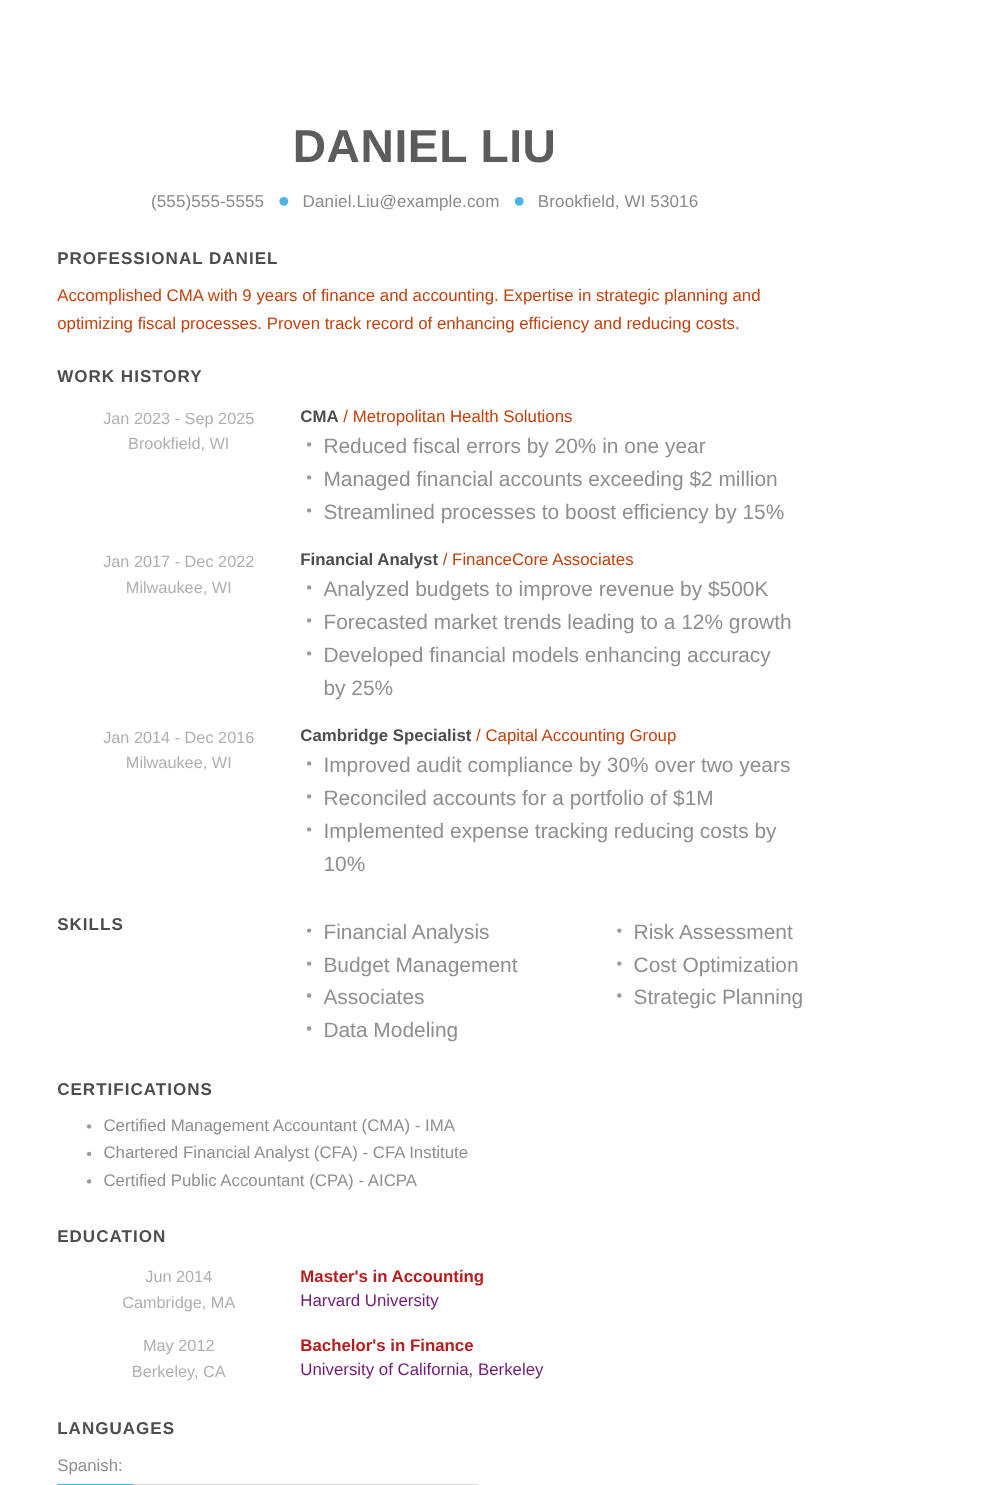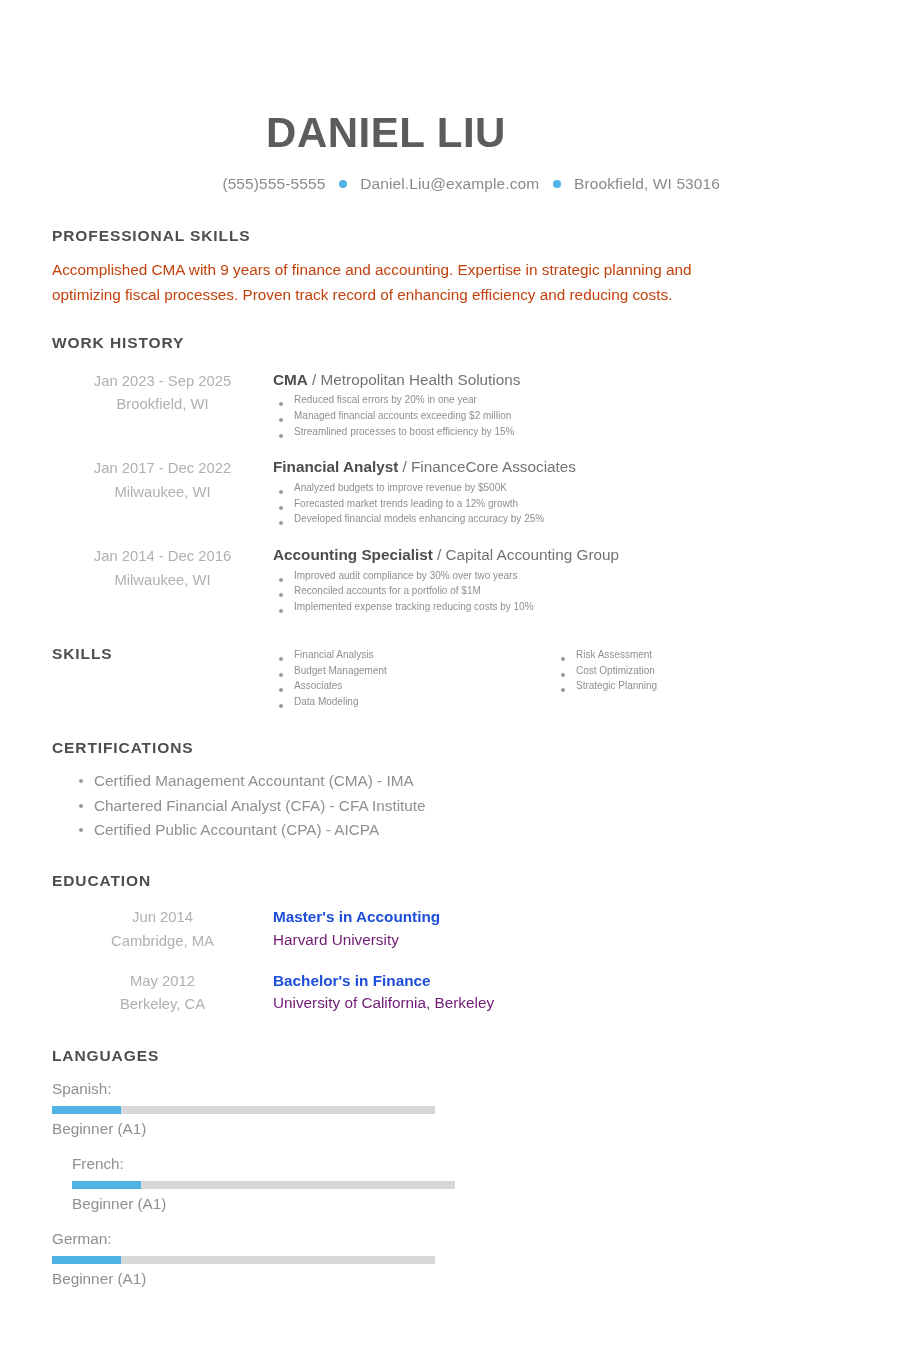--- a/index.html
+++ b/index.html
@@ -15,21 +15,21 @@
   .name {
     text-align: center;
     font-size: 42px;
     font-weight: bold;
     letter-spacing: 0.5px;
     color: #5c5c5c;
     padding-top: 66px;
     line-height: 1.1;
   }
   .contact {
-    text-align: right;
+    text-align: center;
     font-size: 15.5px;
     color: #8a8a8a;
     margin-top: 19px;
     letter-spacing: 0.1px;
   }
   .contact .sep {
     display: inline-block;
     width: 8px; height: 8px;
     border-radius: 50%;
     background: #4fb3e6;
@@ -64,27 +64,27 @@
     color: #b0b0b0;
     line-height: 1.6;
     text-align: center;
   }
   .job-title {
     font-size: 15.3px;
     color: #8f8f8f;
     line-height: 1.35;
   }
   .job-title b { color: #4d4d4d; font-weight: bold; }
-  .job-title .slash { color: #737373; }
+  .job-title .slash { color: #c2410c; }
 
   ul.bullets { list-style: none; margin-top: 2px; }
   ul.bullets li {
     position: relative;
     padding-left: 21px;
-    font-size: 10px;
+    font-size: 19px;
     color: #8f8f8f;
     line-height: 1.57;
   }
   ul.bullets li::before {
     content: "";
     position: absolute;
     left: 6px; top: 10px;
     width: 4px; height: 4px;
     border-radius: 50%;
     background: #9a9a9a;
@@ -113,21 +113,21 @@
     border-radius: 50%;
     background: #9a9a9a;
   }
 
   
   .edu-block { margin-top: 29px; }
   .edu-row { display: flex; margin-top: 16px; }
   .edu-degree {
     font-size: 15.3px;
     font-weight: bold;
-    color: #1d4ed8;
+    color: #b91c1c;
     line-height: 1.45;
   }
   .edu-school {
     font-size: 15.3px;
     color: #701a75;
     line-height: 1.45;
   }
 
   
   .lang-block { margin-top: 30px; }
@@ -169,21 +169,21 @@
   <div class="name">DANIEL LIU</div>
   <div class="contact">
     <span>(555)555-5555</span>
     <span class="sep"></span>
     <span>Daniel.Liu@example.com</span>
     <span class="sep"></span>
     <span>Brookfield, WI 53016</span>
   </div>
 
   <div class="summary-block">
-    <div class="sec-head">PROFESSIONAL SKILLS</div>
+    <div class="sec-head">PROFESSIONAL DANIEL</div>
     <div class="summary-text">Accomplished CMA with 9 years of finance and accounting. Expertise in strategic planning and optimizing fiscal processes. Proven track record of enhancing efficiency and reducing costs.</div>
   </div>
 
   <div class="work-block">
     <div class="sec-head">WORK HISTORY</div>
 
     <div class="job">
       <div class="col-left">
         <div class="date-line">Jan 2023 - Sep 2025</div>
         <div class="date-line">Brookfield, WI</div>
@@ -212,21 +212,21 @@
         </ul>
       </div>
     </div>
 
     <div class="job">
       <div class="col-left">
         <div class="date-line">Jan 2014 - Dec 2016</div>
         <div class="date-line">Milwaukee, WI</div>
       </div>
       <div class="col-right">
-        <div class="job-title"><b>Accounting Specialist</b><span class="slash"> <span>/</span> <span>Capital Accounting Group</span></span></div>
+        <div class="job-title"><b>Cambridge Specialist</b><span class="slash"> <span>/</span> <span>Capital Accounting Group</span></span></div>
         <ul class="bullets">
           <li>Improved audit compliance by 30% over two years</li>
           <li>Reconciled accounts for a portfolio of $1M</li>
           <li>Implemented expense tracking reducing costs by 10%</li>
         </ul>
       </div>
     </div>
   </div>
 
   <div class="skills-block">

